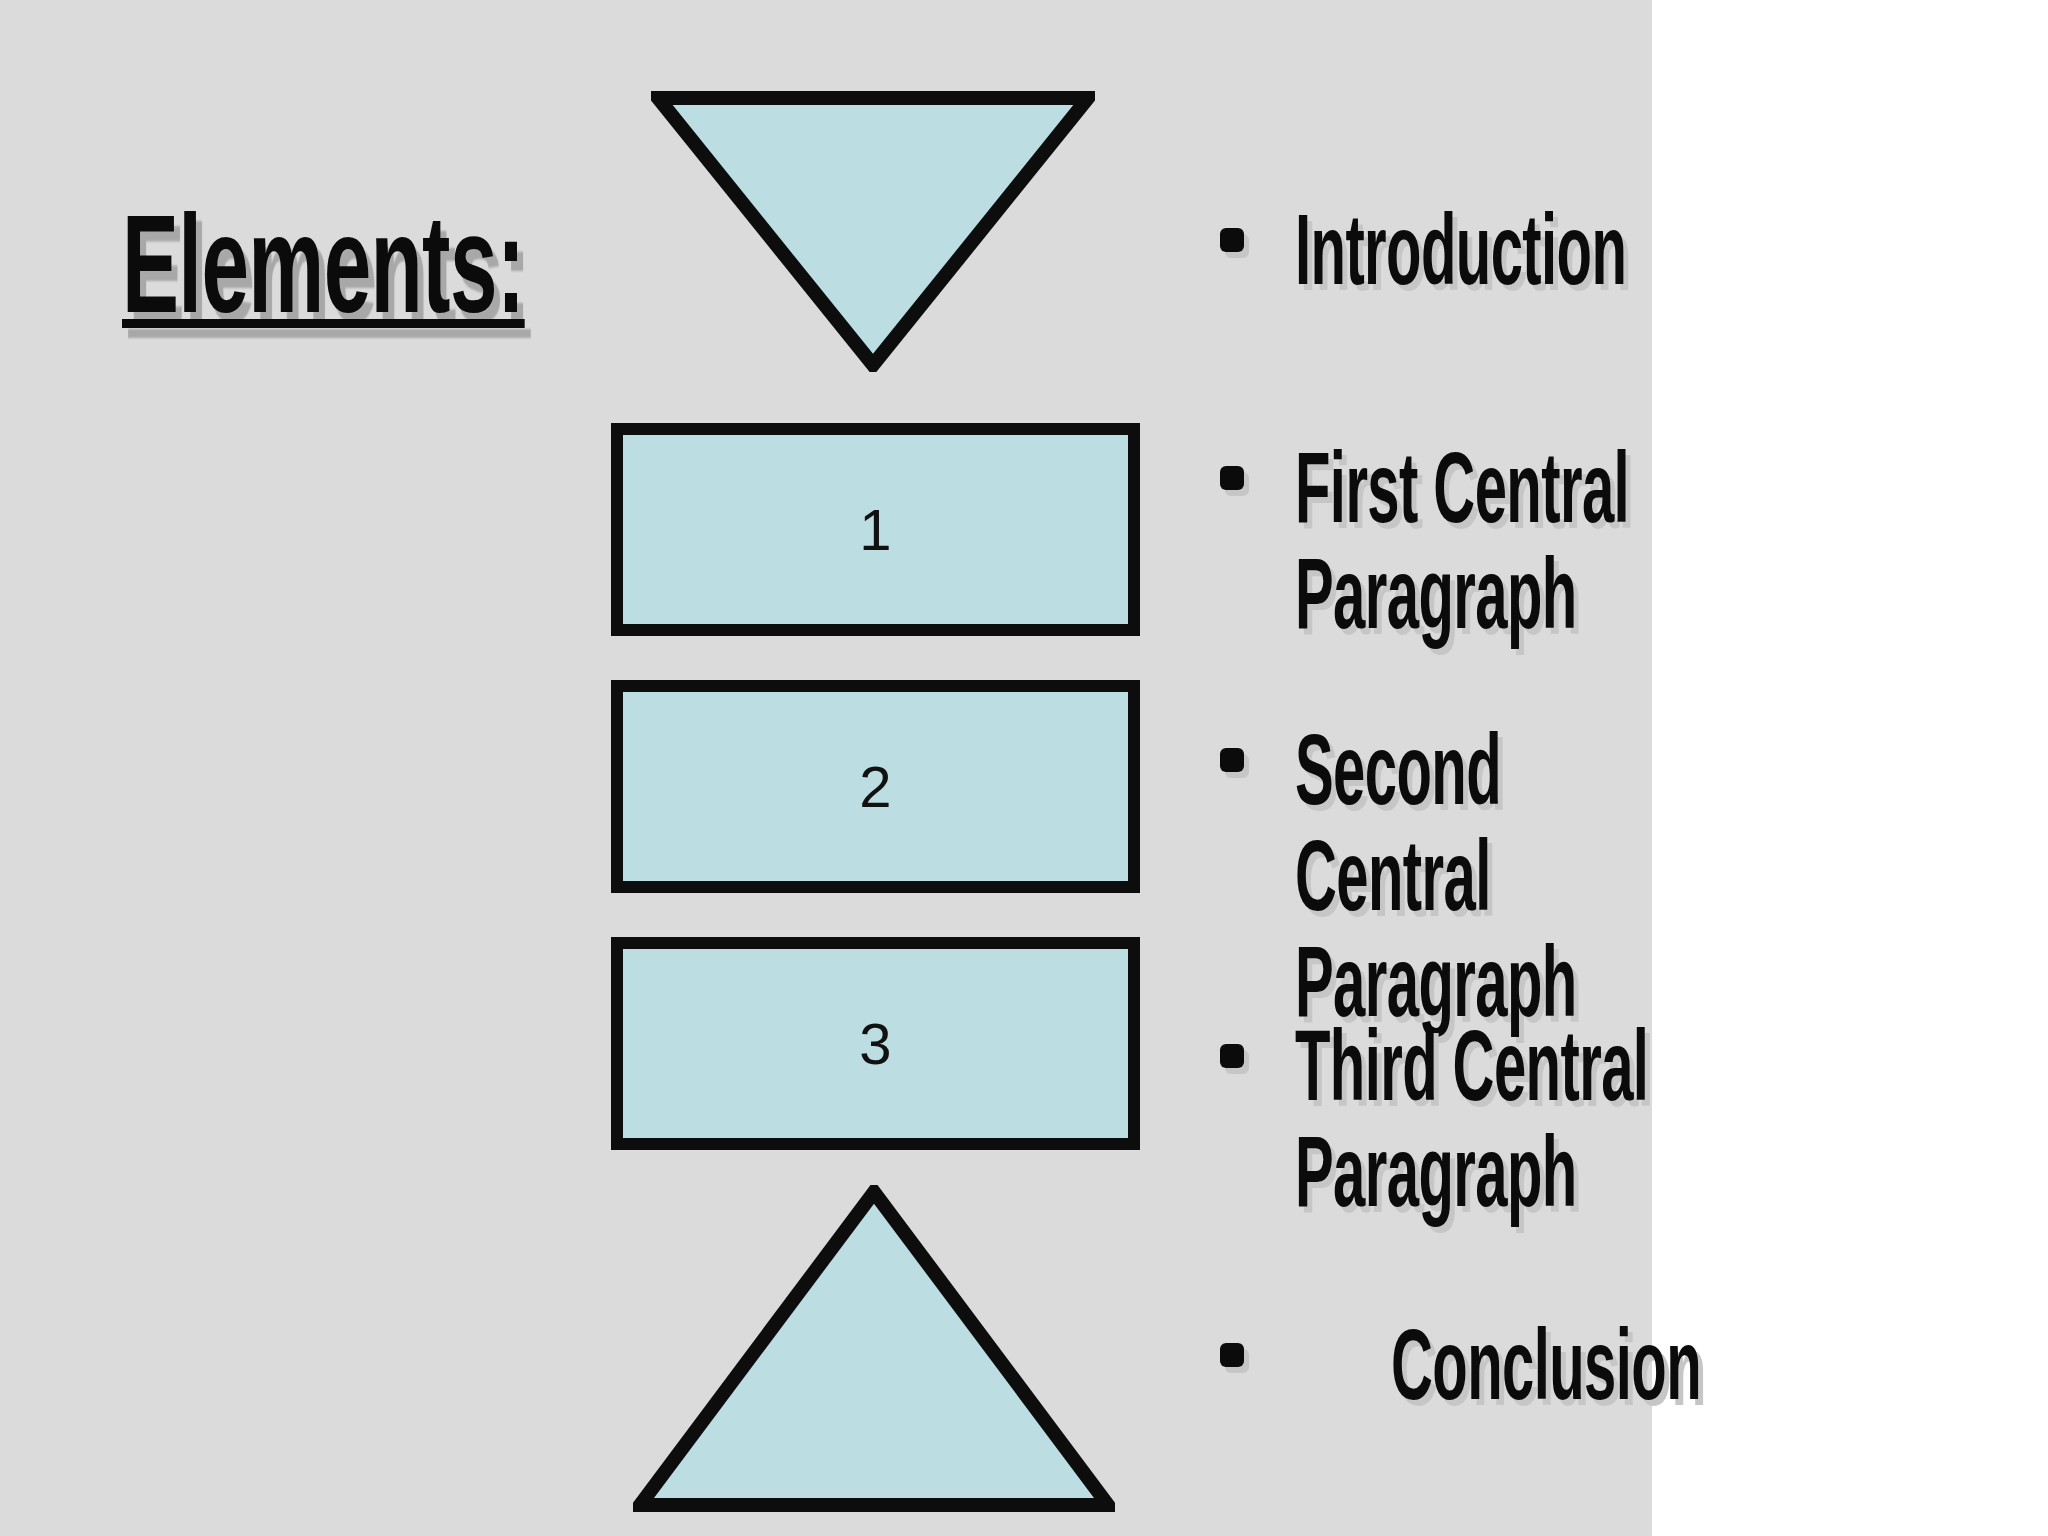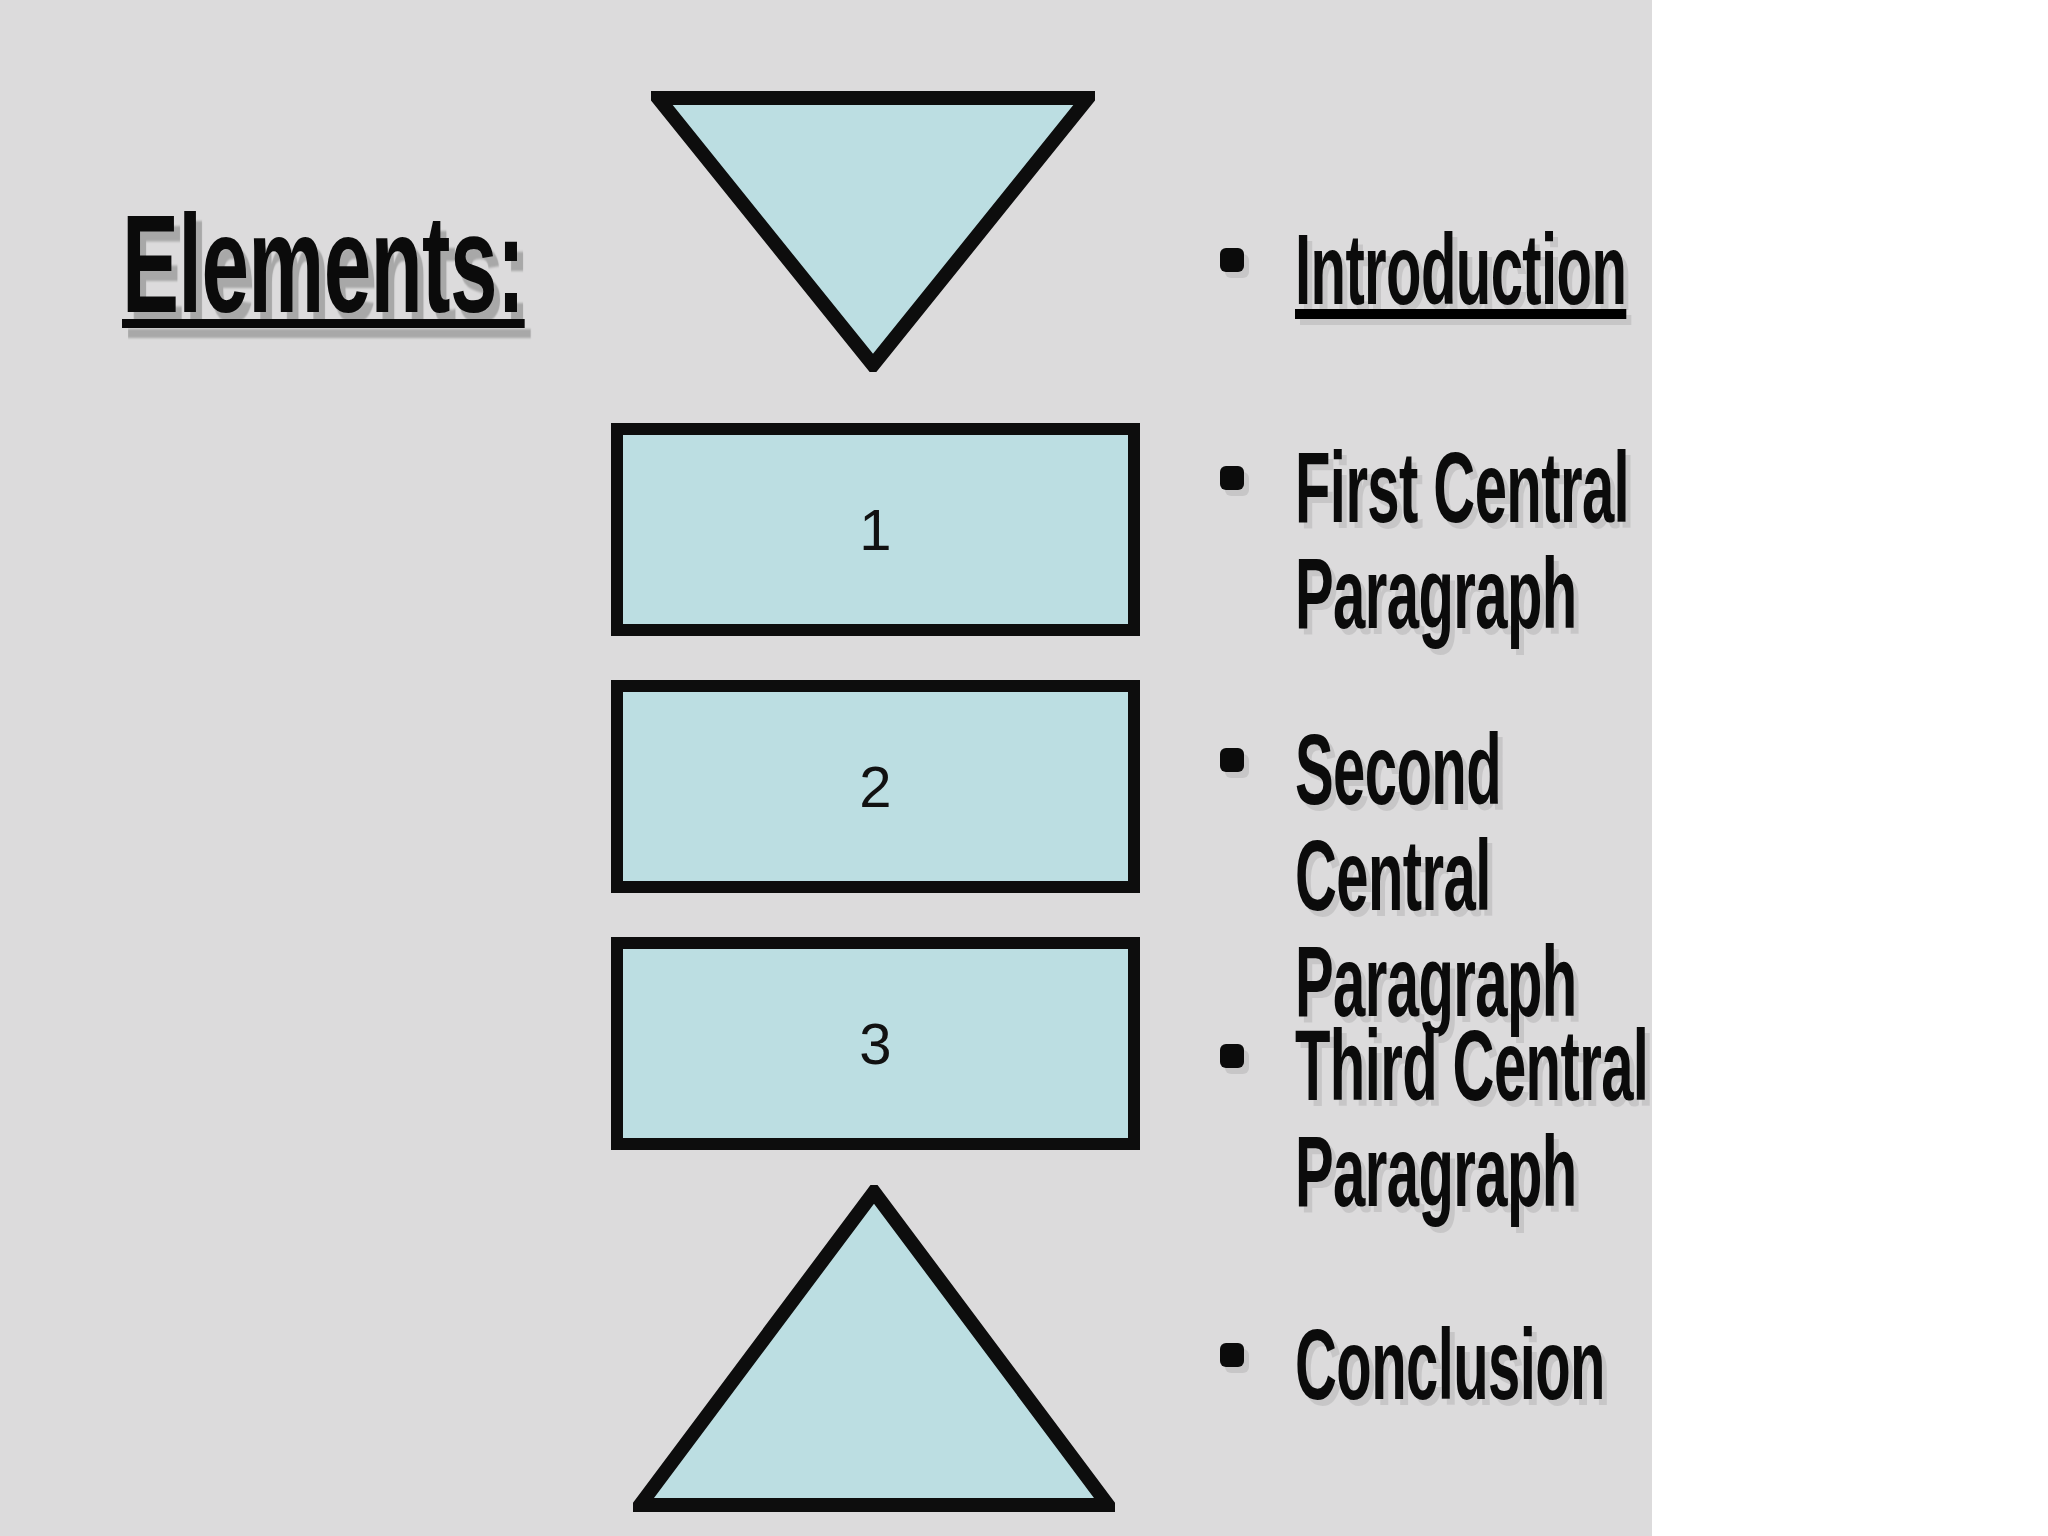--- a/index.html
+++ b/index.html
@@ -70,25 +70,25 @@
   }
 
   
   .item {
     position: absolute;
     left: 1220px;
     display: flex;
     align-items: flex-start;
     filter: drop-shadow(5px 6px 0px #c7c6c7);
   }
-  .item-0 { top: 216px; text-decoration: underline; }
+  .item-0 { top: 196px; }
   .item-1 { top: 434px; }
   .item-2 { top: 716px; }
   .item-3 { top: 1012px; }
-  .item-4 { top: 1311px; }
+  .item-4 { top: 1311px; text-align: right; }
 
   .bullet {
     flex: 0 0 auto;
     width: 24px;
     height: 24px;
     margin-top: 32px;
     margin-right: 51px;
     border-radius: 6px;
     background: #0b0b0b;
   }

